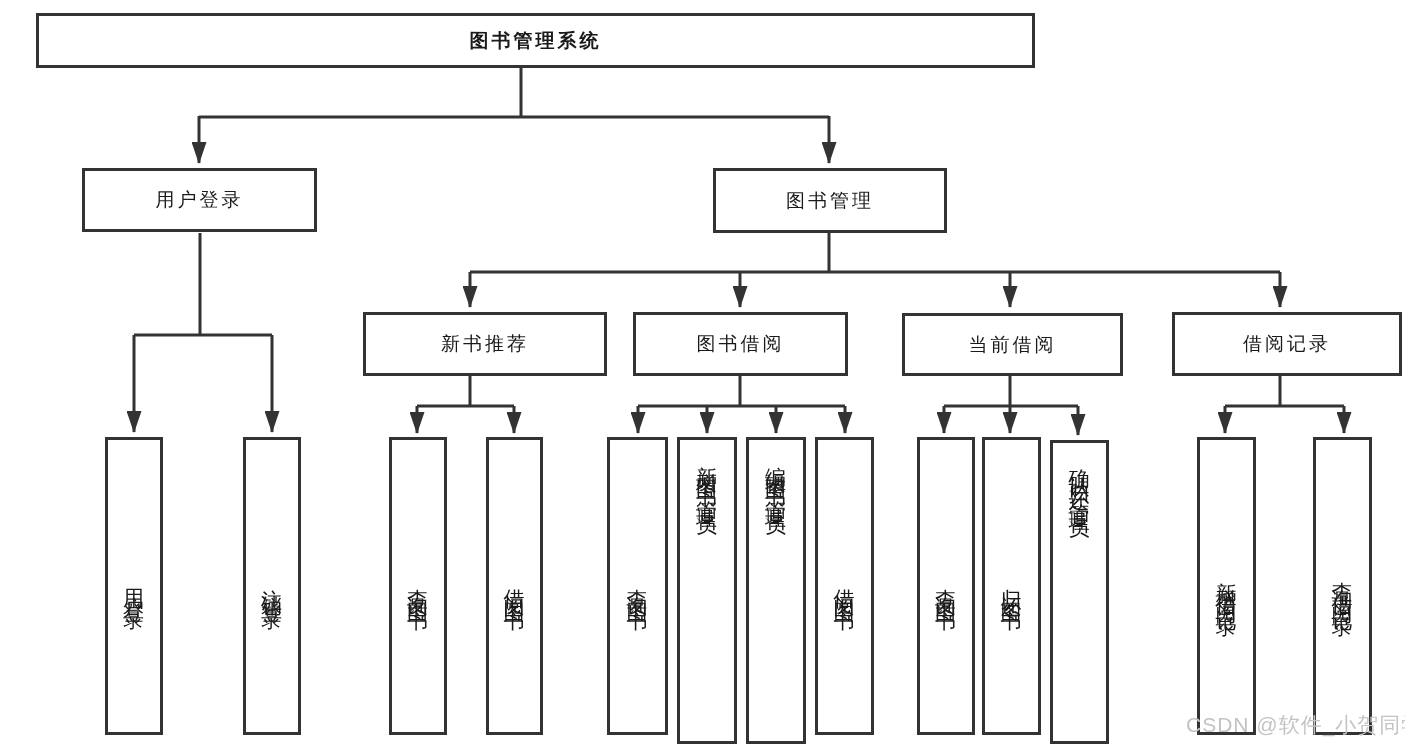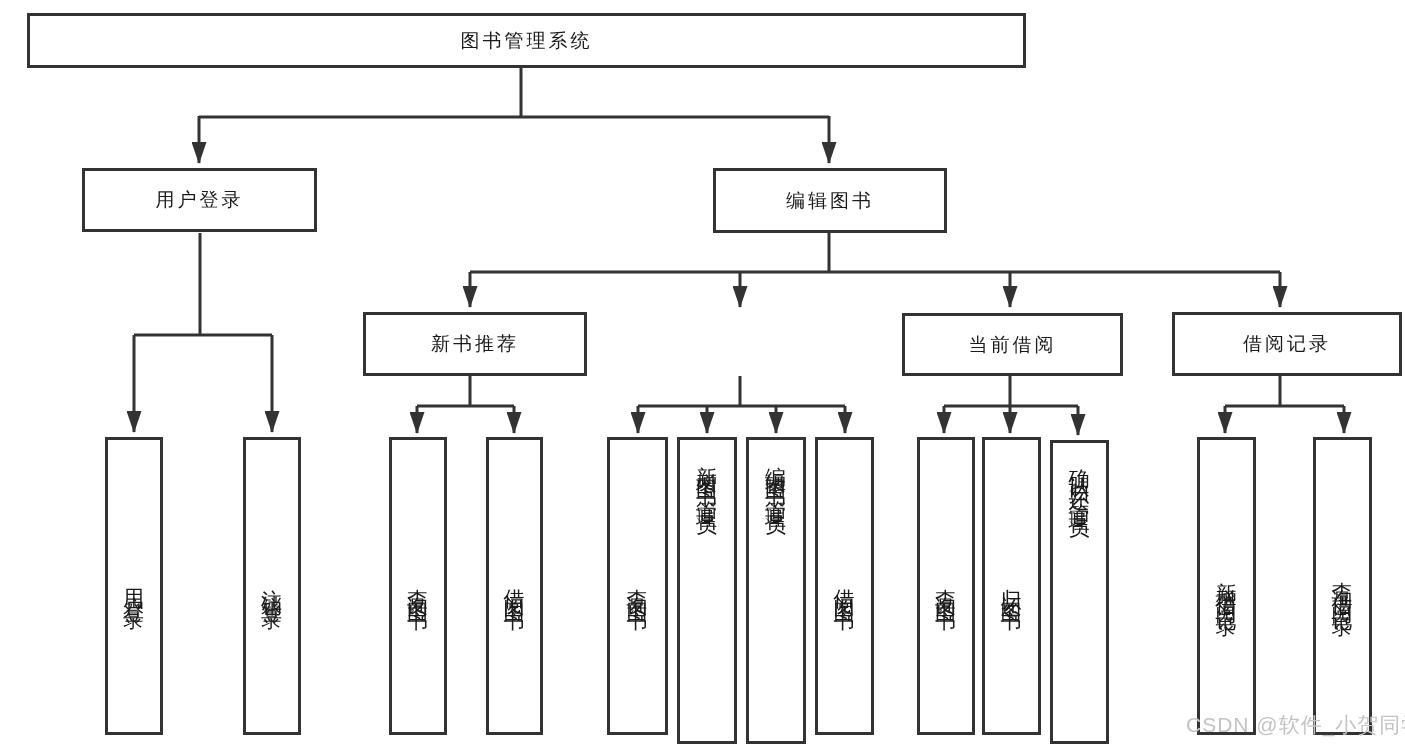--- a/index.html
+++ b/index.html
@@ -33,24 +33,24 @@
   .leaf .vtext {
     writing-mode: vertical-rl;
     text-orientation: mixed;
     letter-spacing: 7px;
     line-height: 1;
   }
   .leaf.tall { align-items: flex-start; }
   .leaf.tall .vtext { padding-top: 9px; }
 
   
-  .n-root           { left: 27px;   top: 13px;  width: 999px; height: 55px; }
+  .n-root           { left: 36px;   top: 13px;  width: 999px; height: 55px; font-weight: bold; }
   .n-user-login     { left: 82px;   top: 168px; width: 235px; height: 64px; }
   .n-book-mgmt      { left: 713px;  top: 168px; width: 234px; height: 65px; }
-  .n-new-book       { left: 363px;  top: 312px; width: 224px; height: 64px; }
+  .n-new-book       { left: 363px;  top: 312px; width: 244px; height: 64px; }
   .n-book-borrow    { left: 633px;  top: 312px; width: 215px; height: 64px; }
   .n-current-borrow { left: 902px;  top: 313px; width: 221px; height: 63px; }
   .n-borrow-record  { left: 1172px; top: 312px; width: 230px; height: 64px; }
 
   .l-1  { left: 105px;  top: 437px; width: 58px; height: 298px; }
   .l-2  { left: 243px;  top: 437px; width: 58px; height: 298px; }
   .l-3  { left: 389px;  top: 437px; width: 58px; height: 298px; }
   .l-4  { left: 486px;  top: 437px; width: 57px; height: 298px; }
   .l-5  { left: 607px;  top: 437px; width: 61px; height: 298px; }
   .l-6  { left: 677px;  top: 437px; width: 60px; height: 307px; }
@@ -121,25 +121,28 @@
   </svg>
 
   <div class="hnode n-root">
     <span>图书管理系统</span>
   </div>
 
   <div class="hnode n-user-login">
     <span>用户登录</span>
   </div>
   <div class="hnode n-book-mgmt">
-    <span>编辑图书</span>
+    <span>图书管理</span>
   </div>
 
   <div class="hnode n-new-book">
     <span>新书推荐</span>
+  </div>
+  <div class="hnode n-book-borrow">
+    <span>图书借阅</span>
   </div>
   <div class="hnode n-current-borrow">
     <span>当前借阅</span>
   </div>
   <div class="hnode n-borrow-record">
     <span>借阅记录</span>
   </div>
 
   <div class="leaf l-1">
     <span class="vtext">用户登录</span>

